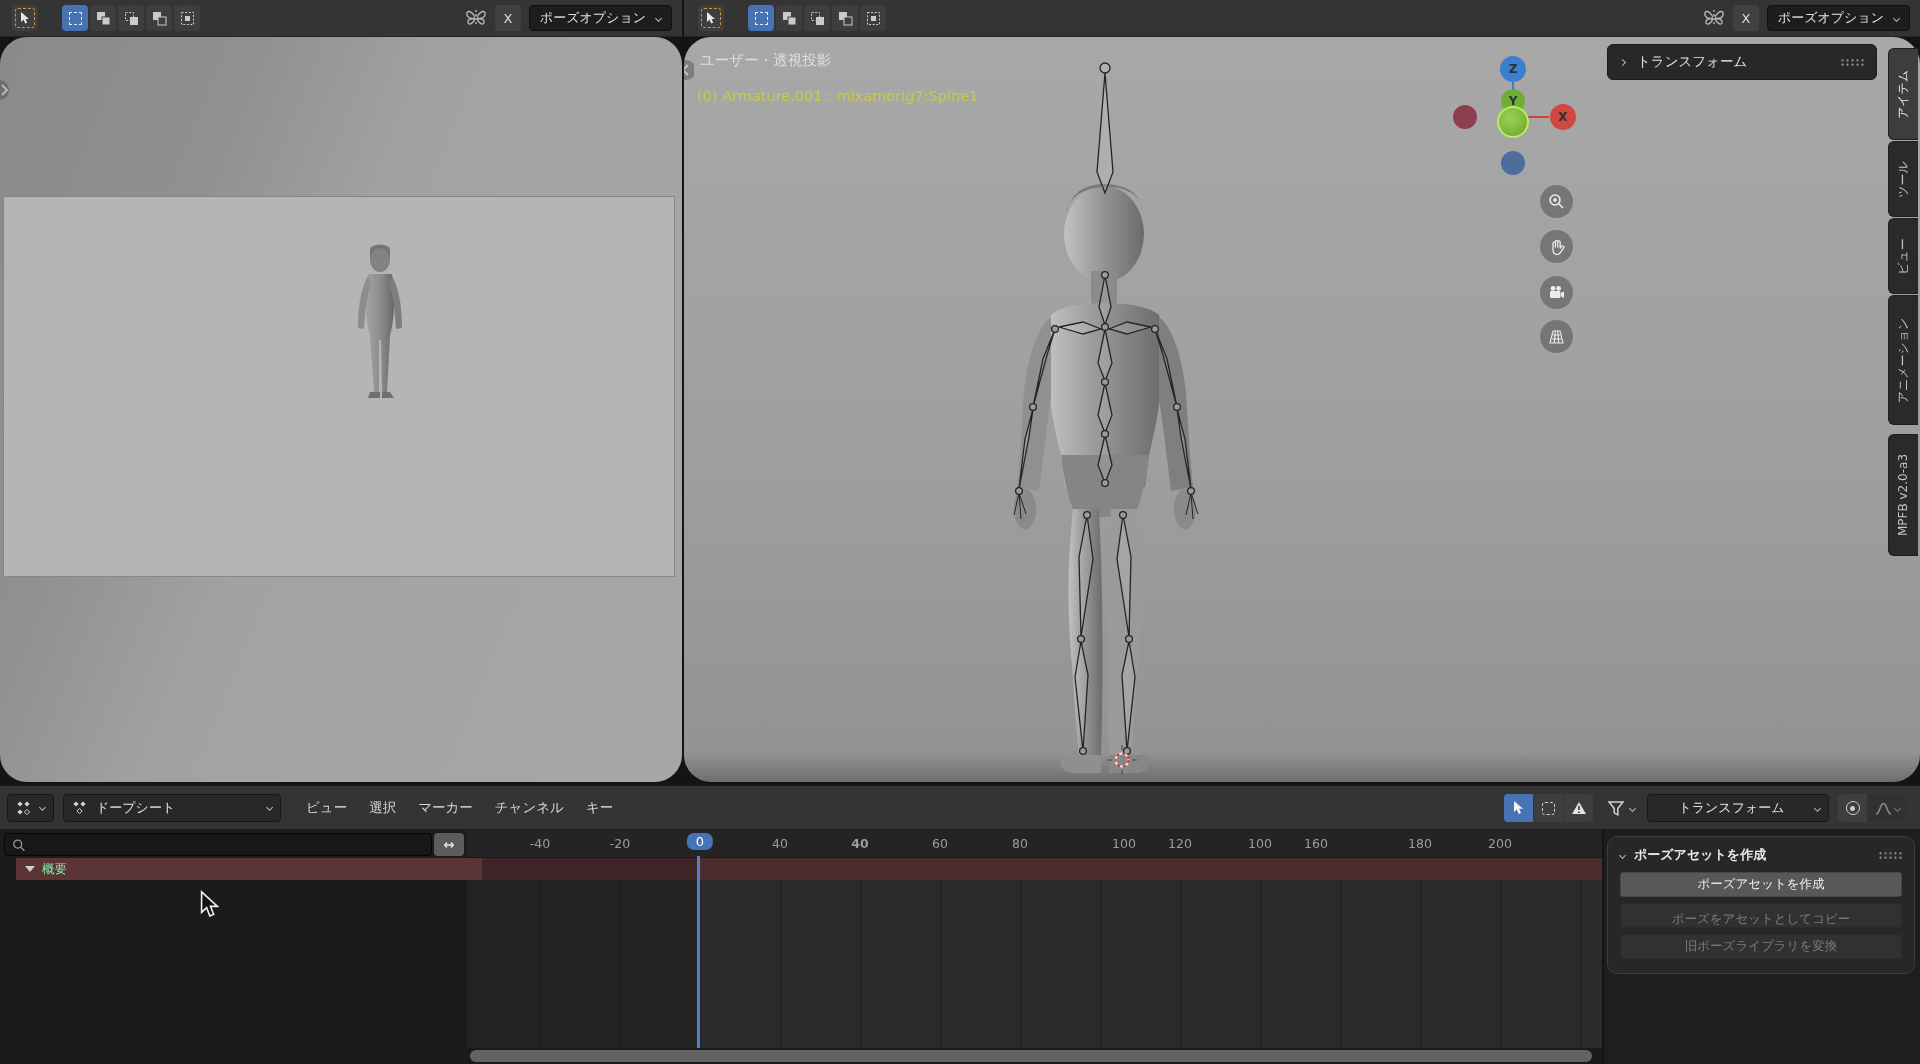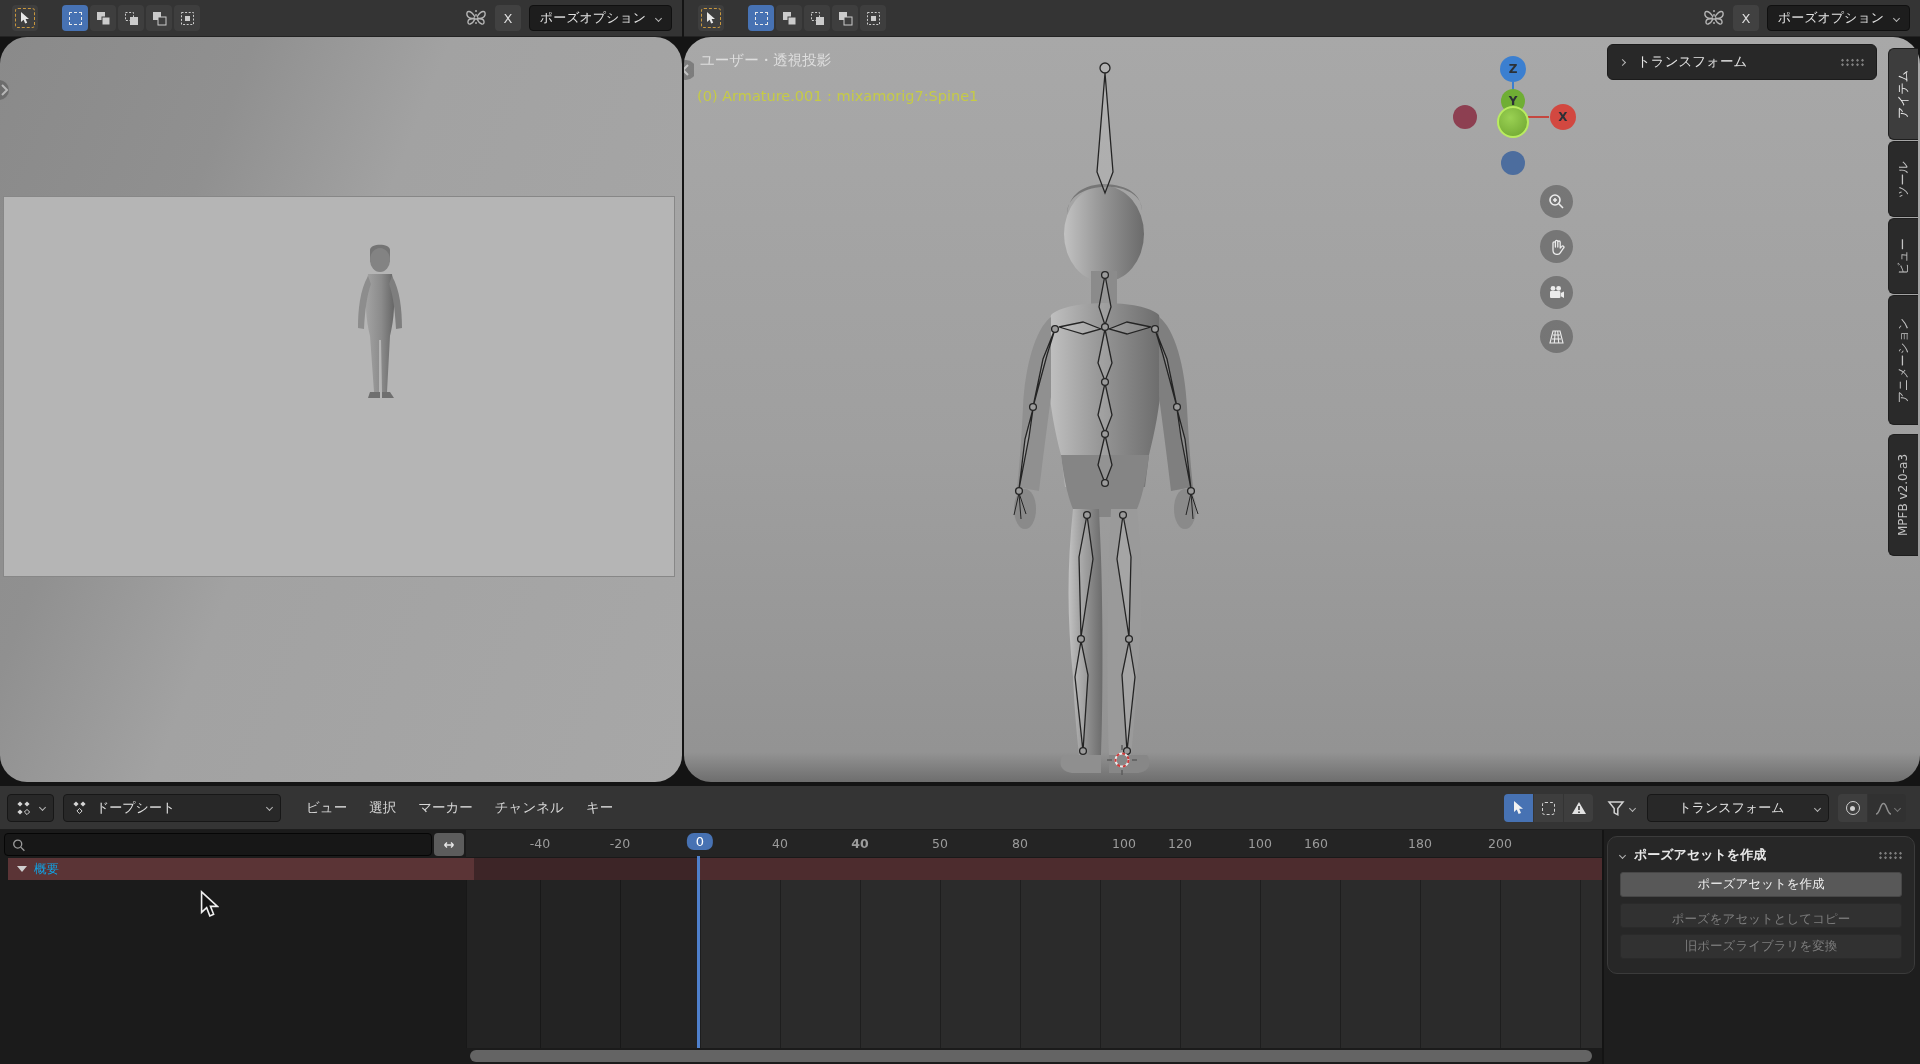--- a/index.html
+++ b/index.html
@@ -66,22 +66,22 @@
   .sq{width:29px;height:28px;background:#3e3e3e;display:flex;align-items:center;justify-content:center;}
 
   .ds-bg{position:absolute;left:0;top:830px;width:1602px;height:234px;background:#1b1b1b;}
   .ruler{position:absolute;left:466px;top:830px;width:1136px;height:28px;background:#242424;
          border-bottom:1px solid #191919;}
   .rlabel{position:absolute;top:836px;transform:translateX(-50%);color:#9c9c9c;font-size:12.5px;}
   .fbadge{position:absolute;top:833px;left:700px;transform:translateX(-50%);background:#4772b3;
           color:#fff;font-size:13px;padding:1px 9px;border-radius:7px;}
   .col{position:absolute;top:858px;height:190px;}
   .gridlines{background-image:repeating-linear-gradient(to right,rgba(0,0,0,.30) 0 1px,transparent 1px 80px);}
-  .summary-left{position:absolute;left:8px;top:858px;width:466px;height:22px;background:#5b3436;
-                display:flex;align-items:center;padding-left:9px;gap:7px;color:#0ea5e9;font-size:12.5px;}
+  .summary-left{position:absolute;left:16px;top:858px;width:466px;height:22px;background:#5b3436;
+                display:flex;align-items:center;padding-left:9px;gap:7px;color:#86efac;font-size:12.5px;}
   .tri-down{width:0;height:0;border-left:5px solid transparent;border-right:5px solid transparent;
             border-top:6px solid #cfcfcf;}
   .playhead{position:absolute;left:697px;top:856px;width:3px;height:192px;background:#4f80cc;}
   .hscroll{position:absolute;left:470px;top:1050px;width:1122px;height:12px;background:#646464;border-radius:6px;}
 
   .search{position:absolute;left:4px;top:833px;width:428px;height:23px;background:#171717;
           border:1px solid #060606;border-radius:4px;display:flex;align-items:center;padding:0 7px;gap:6px;}
   .search input{background:transparent;border:none;outline:none;color:#cccccc;font-size:12.5px;width:100%;}
   .expandbtn{position:absolute;left:434px;top:833px;width:30px;height:23px;background:#5c5c5c;
              border-radius:4px;display:flex;align-items:center;justify-content:center;}
@@ -460,21 +460,21 @@
 
   <div class="summary-left">
     <span class="tri-down"></span>
     <span>概要</span>
   </div>
 
   <span class="rlabel" style="left:540px;">-40</span>
   <span class="rlabel" style="left:620px;">-20</span>
   <span class="rlabel" style="left:780px;">40</span>
   <span class="rlabel" style="left:860px;font-weight:bold;">40</span>
-  <span class="rlabel" style="left:940px;">50</span>
+  <span class="rlabel" style="left:940px;">60</span>
   <span class="rlabel" style="left:1020px;">80</span>
   <span class="rlabel" style="left:1124px;">100</span>
   <span class="rlabel" style="left:1180px;">120</span>
   <span class="rlabel" style="left:1260px;">100</span>
   <span class="rlabel" style="left:1316px;">160</span>
   <span class="rlabel" style="left:1420px;">180</span>
   <span class="rlabel" style="left:1500px;">200</span>
 
   <div class="playhead"></div>
   <div class="fbadge">0</div>

